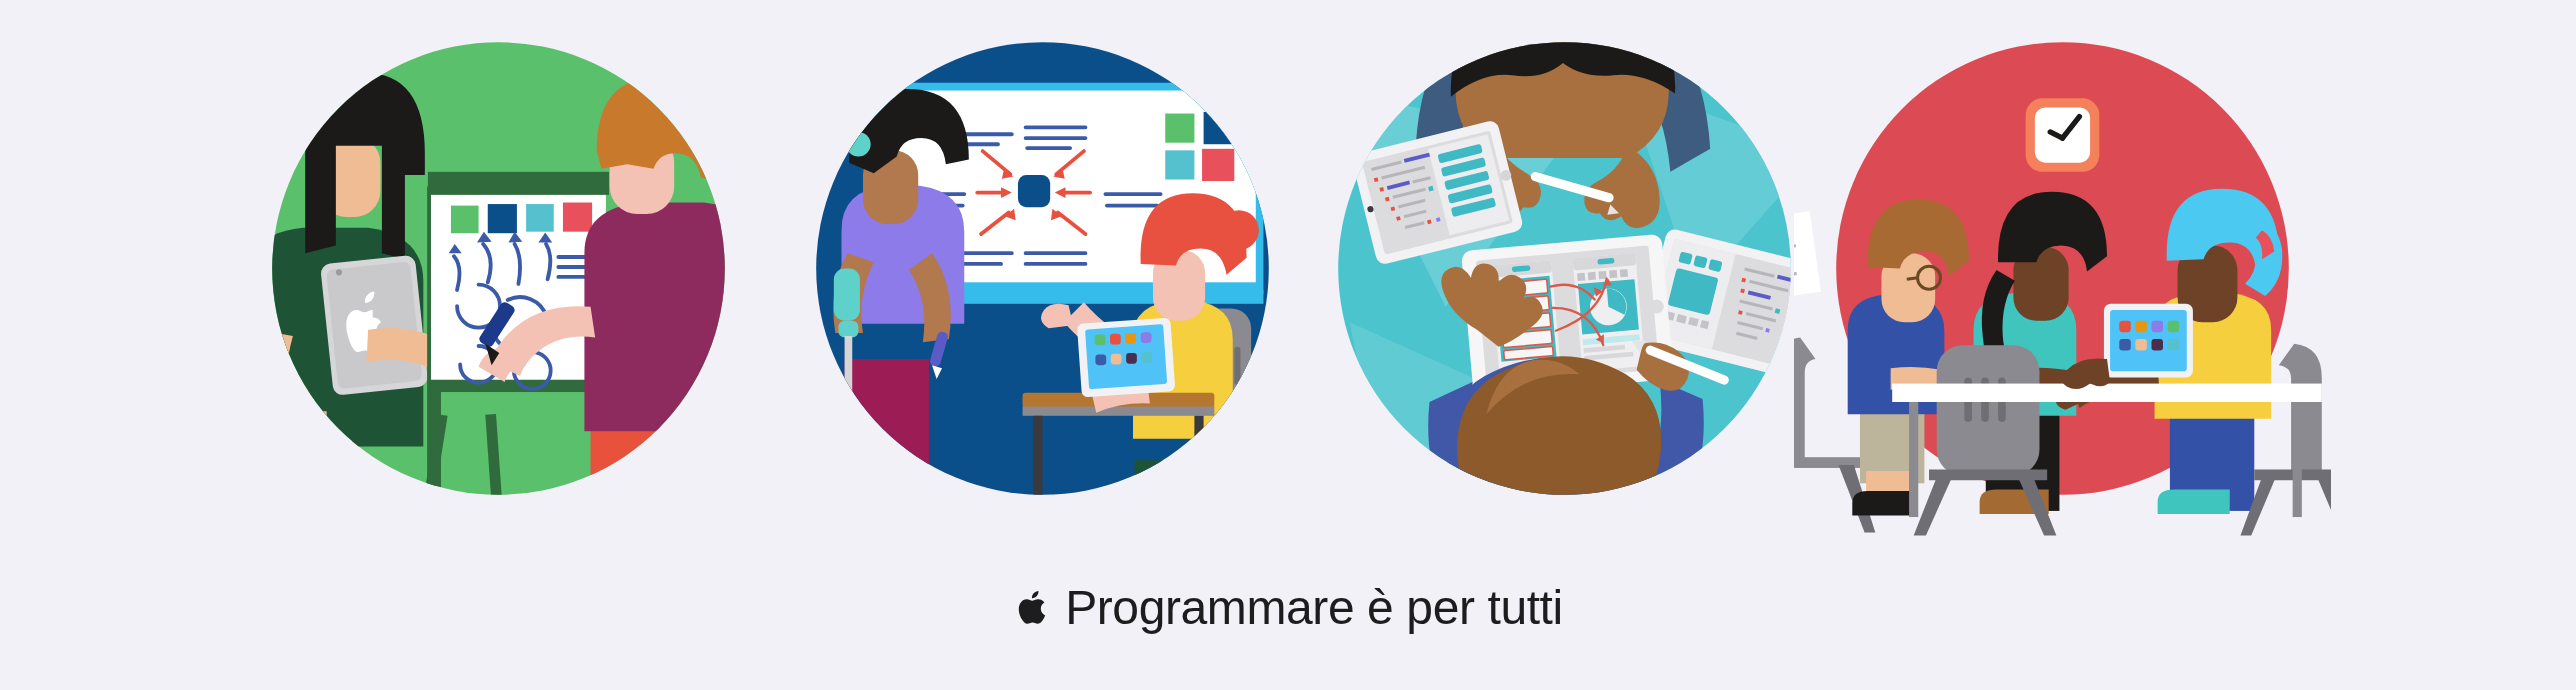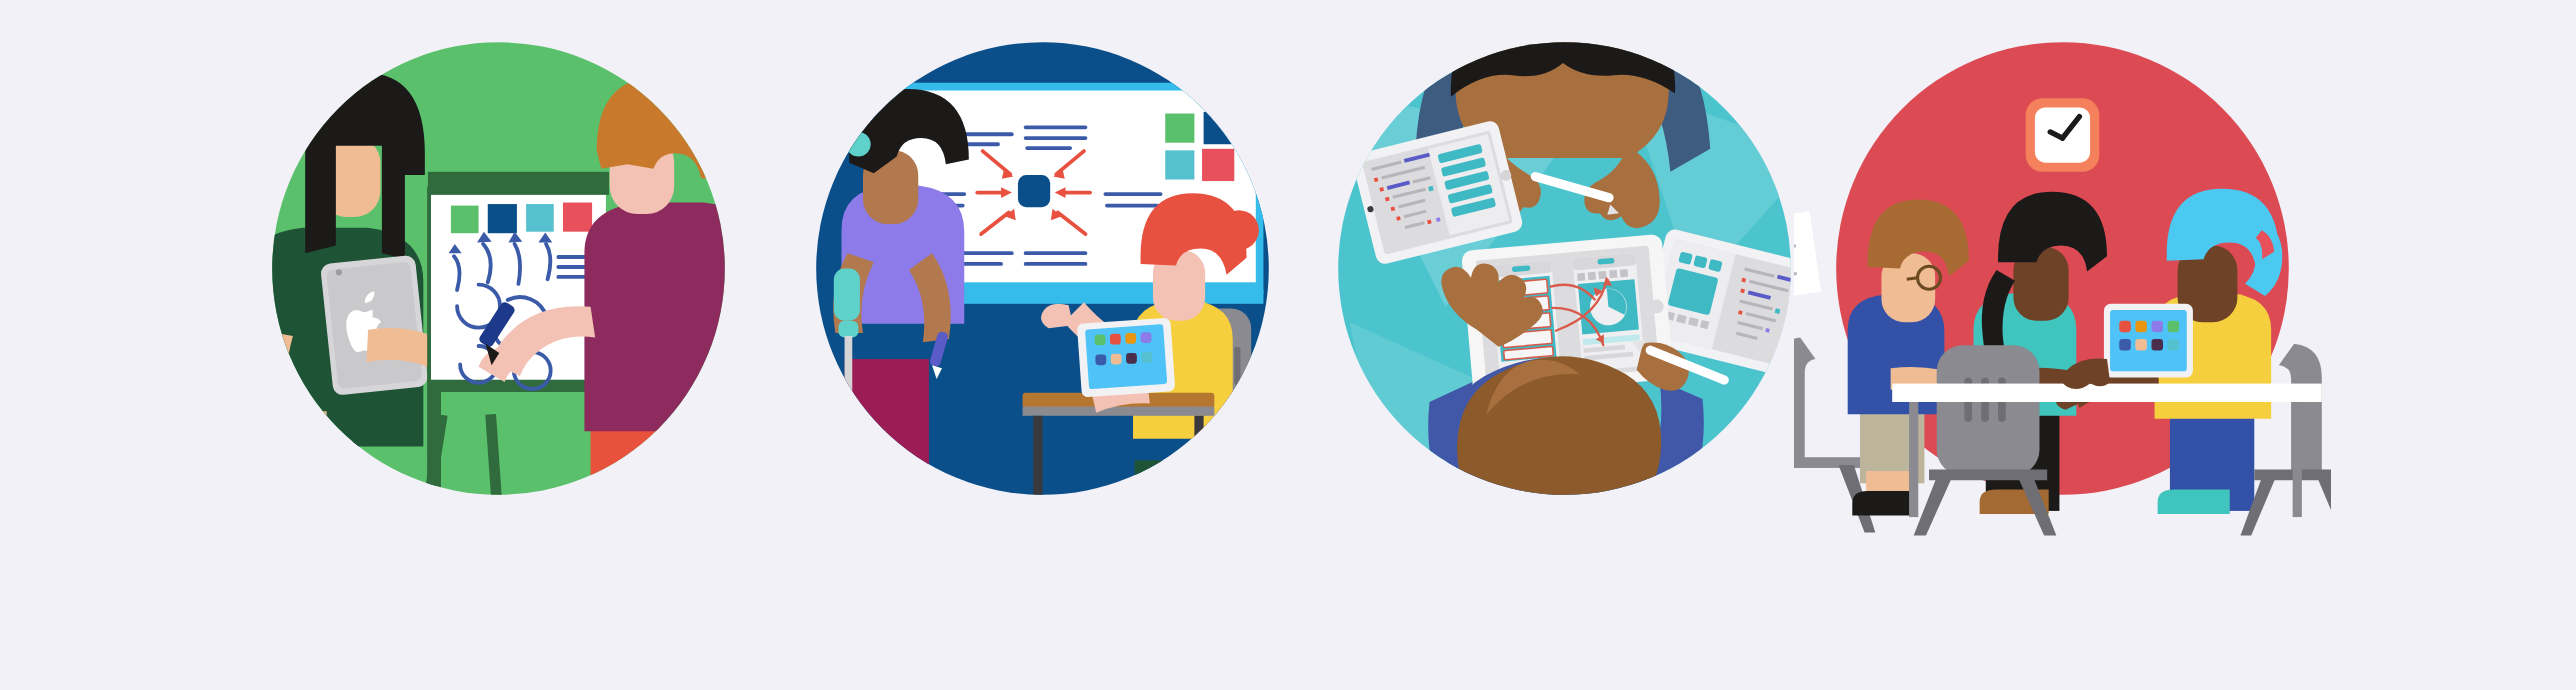--- a/index.html
+++ b/index.html
@@ -580,15 +580,24 @@
             <rect x="487" y="442" width="15" height="15" rx="4" fill="#55C0CE"></rect>
           </g>
         </g>
 
         <path d="M408 468 q-34 -4 -52 14 q-14 14 0 22 q14 8 30 -4 q16 8 26 -2 z" fill="#6E4226"></path>
       </svg>
     </div>
 
   </div>
 
+  <div class="footer">
+    <div class="lockup">
+      <svg class="apple-logo" viewBox="0 0 46 56" xmlns="http://www.w3.org/2000/svg">
+        <path d="M36.6 29.7c-.05-5.4 4.4-8 4.6-8.13-2.5-3.67-6.4-4.17-7.8-4.23-3.32-.34-6.48 1.95-8.16 1.95-1.68 0-4.28-1.9-7.03-1.85-3.62.05-6.96 2.1-8.82 5.33-3.76 6.52-.96 16.18 2.7 21.47 1.79 2.58 3.92 5.48 6.72 5.38 2.7-.11 3.72-1.74 6.98-1.74 3.26 0 4.18 1.74 7.03 1.69 2.9-.05 4.74-2.63 6.51-5.23 2.05-3 2.9-5.9 2.95-6.05-.07-.03-5.65-2.17-5.7-8.6z" fill="#1D1D1F"></path>
+        <path d="M31.2 13.1c1.48-1.8 2.48-4.3 2.2-6.79-2.13.09-4.71 1.42-6.24 3.21-1.37 1.59-2.57 4.13-2.25 6.57 2.38.18 4.81-1.21 6.29-2.99z" fill="#1D1D1F"></path>
+      </svg>
+      <div class="wordmark">Programmare è per tutti</div>
+    </div>
+  </div>
 
 </div>
 
 
 </body></html>

